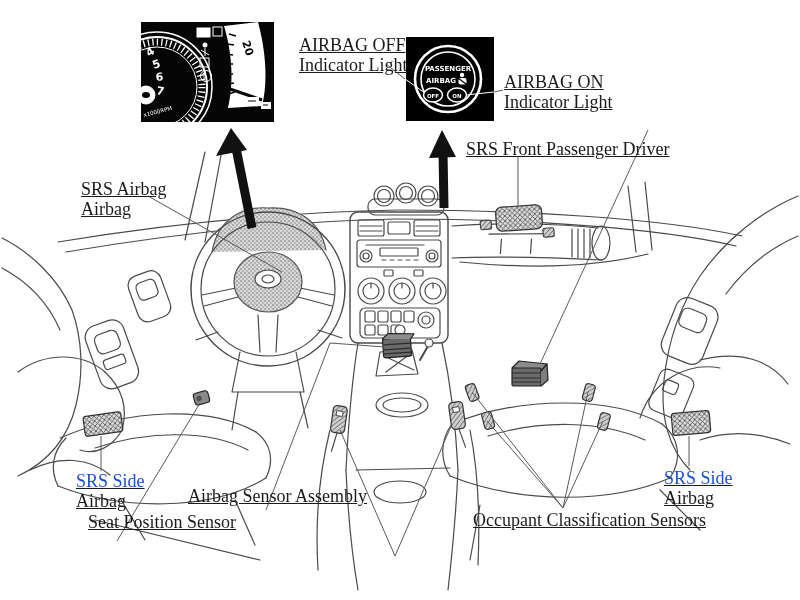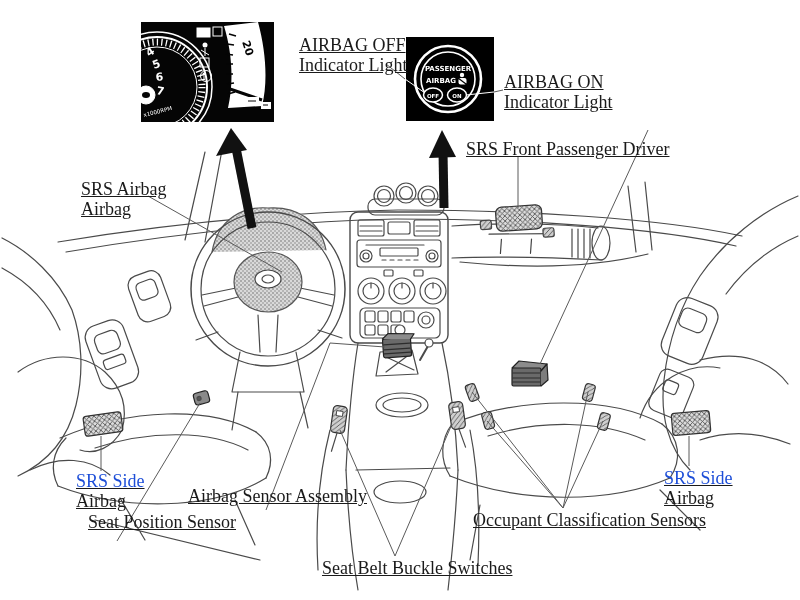--- a/index.html
+++ b/index.html
@@ -386,21 +386,18 @@
 </div>
 
 <div class="lbl" style="left:188px;top:486px;">
   <span>Airbag Sensor Assembly</span>
 </div>
 
 <div class="lbl" style="left:88px;top:512px;text-align:right;">
   <span>Seat Position Sensor</span>
 </div>
 
-<div class="lbl" style="left:322px;top:558px;">
-  <span>Seat Belt Buckle Switches</span>
-</div>
 
 <div class="lbl" style="left:462px;top:510px;margin-left:11px;">
   <span>Occupant Classification Sensors</span>
 </div>
 
 </div>
 
 </body></html>

